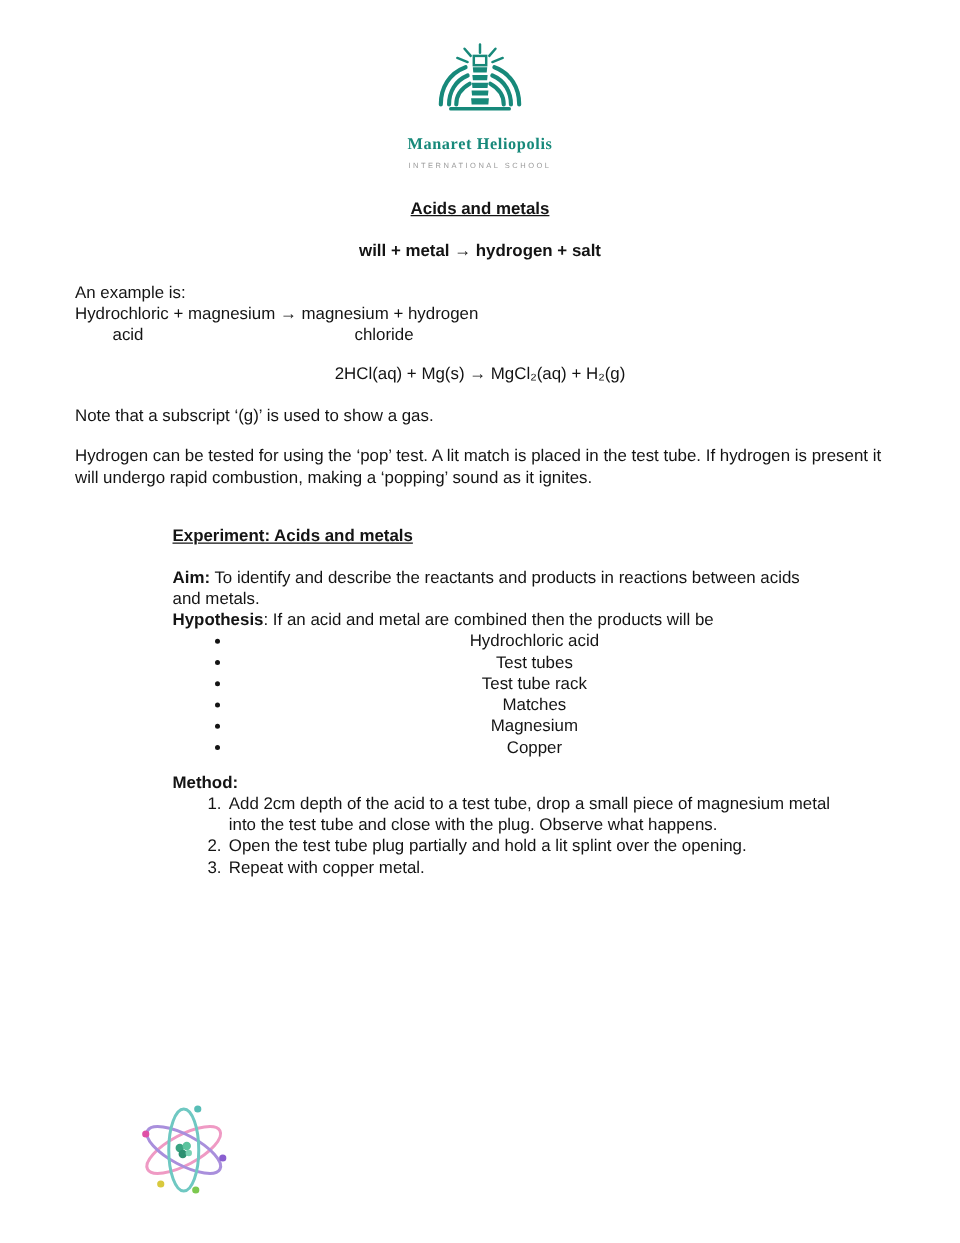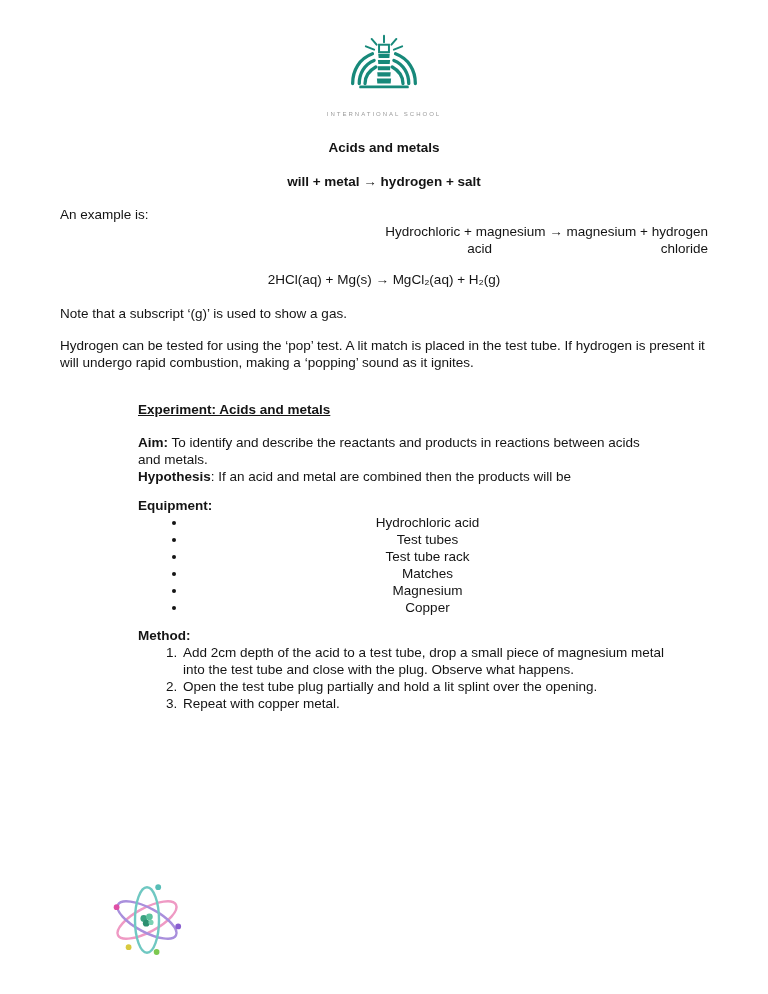--- a/index.html
+++ b/index.html
@@ -31,29 +31,30 @@
     letter-spacing:2px;
     color:#9a9a9a;
     margin-top:2px;
   }
 
   p { margin:0; }
   .doc-title {
     margin-top:16px;
     text-align:center;
     font-weight:bold;
+    text-decoration:underline;
   }
   .intro { margin-top:28px; }
   .eq-general {
     margin-top:17px;
     text-align:center;
     font-weight:bold;
   }
   .example-intro { margin-top:16px; }
-  .pre { white-space:pre;text-align:right; }
+  .pre { white-space:pre; }
   .eq-chem { margin-top:14px; text-align:center; }
   .gas-note { margin-top:17px; }
   .pop { margin-top:15px; }
 
   .experiment { margin-top:30px; margin-left:78px; max-width:528px; }
   .exp-heading { font-weight:bold; text-decoration:underline; }
   .aim { margin-top:16px; }
   .bold { font-weight:bold; }
   .blank-line { margin-top:5px; }
   .equip-heading { margin-top:12px; font-weight:bold; }
@@ -93,20 +94,21 @@
       </g>
       <g stroke="#17897a" stroke-width="4" fill="none" stroke-linecap="round">
         <path d="M56 24 C40 30 32 44 32 60"></path>
         <path d="M58 32 C46 37 40 48 40 60"></path>
         <path d="M60 40 C51 45 47 52 47 60"></path>
         <path d="M84 24 C100 30 108 44 108 60"></path>
         <path d="M82 32 C94 37 100 48 100 60"></path>
         <path d="M80 40 C89 45 93 52 93 60"></path>
       </g>
     </svg>
+    <div class="logo-name">Manaret Heliopolis</div>
     <div class="logo-sub">INTERNATIONAL SCHOOL</div>
   </div>
 
   <div class="content">
 
     <p class="doc-title">Acids and metals</p>
 
 
     <p class="eq-general">will + metal → hydrogen + salt</p>
 
@@ -121,21 +123,20 @@
     <p class="pop">Hydrogen can be tested for using the ‘pop’ test.  A lit match is placed in the test tube. If hydrogen is present it will undergo rapid combustion, making a ‘popping’ sound as it ignites.</p>
 
     <div class="experiment">
       <p class="exp-heading">Experiment: Acids and metals</p>
 
       <p class="aim"><span class="bold">Aim:</span><span> To identify and describe the reactants and products in reactions between acids and metals.</span></p>
 
       <p><span class="bold">Hypothesis</span><span>: If an acid and metal are combined then the products will be</span></p>
 
 
-      <p class="equip-heading">Equipment:</p>
       <ul class="equip">
         <li>Hydrochloric acid</li>
         <li>Test tubes</li>
         <li>Test tube rack</li>
         <li>Matches</li>
         <li>Magnesium</li>
         <li>Copper</li>
       </ul>
 
       <p class="method-heading">Method:</p>

